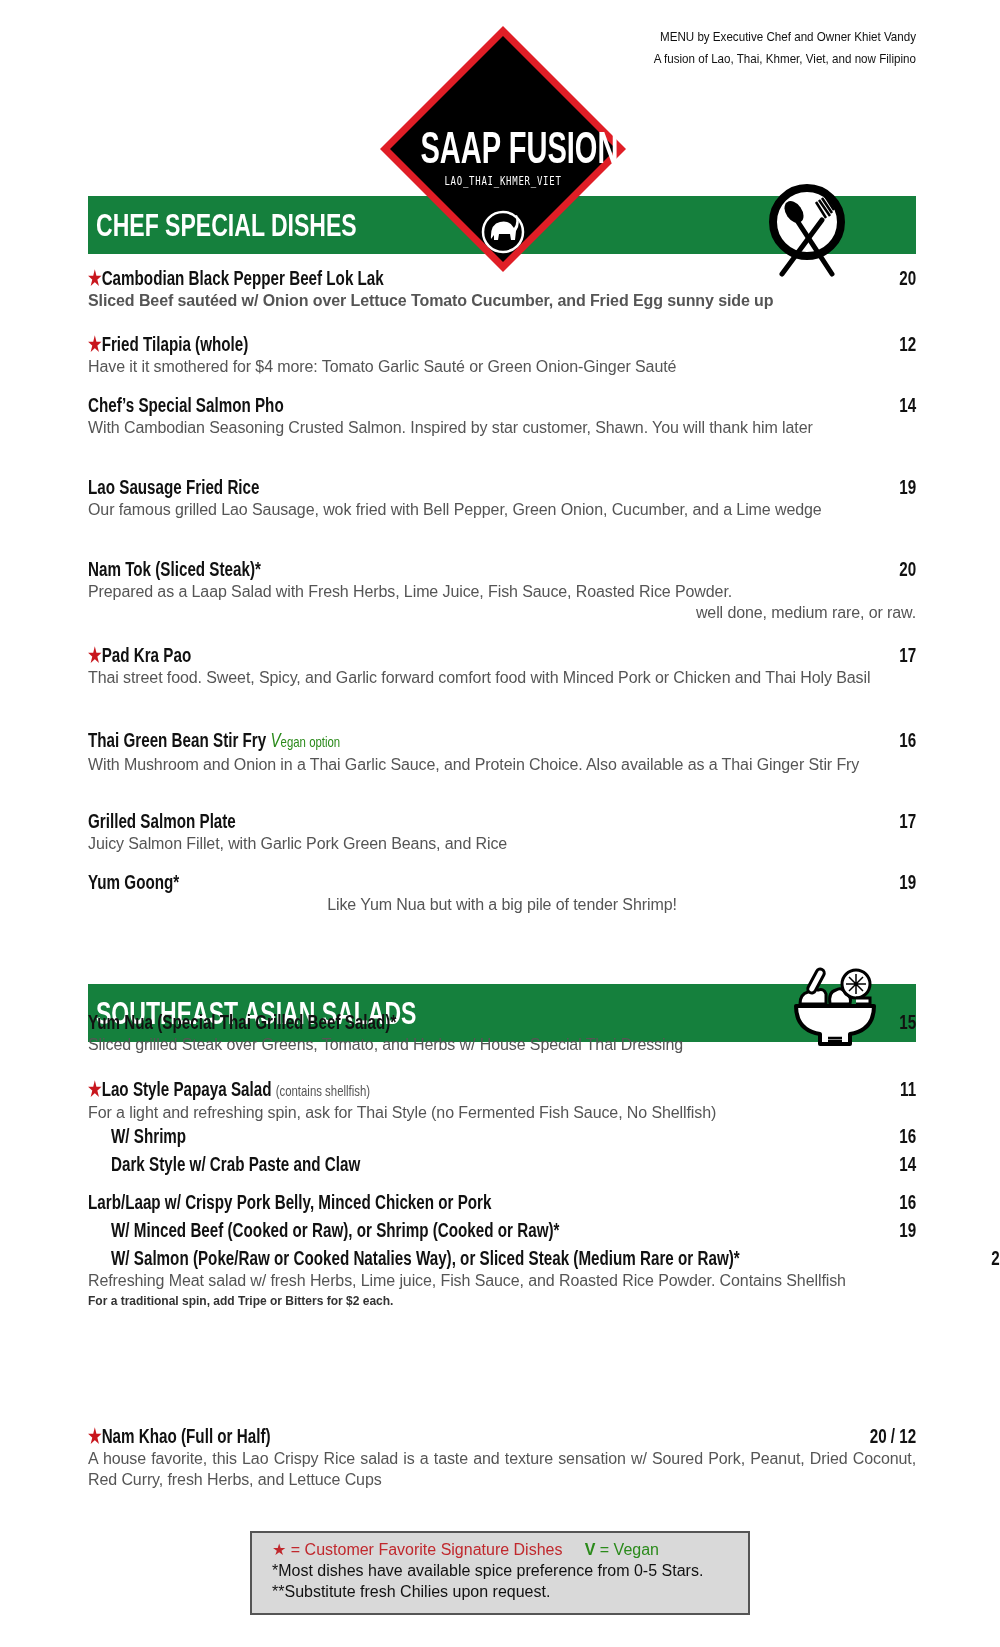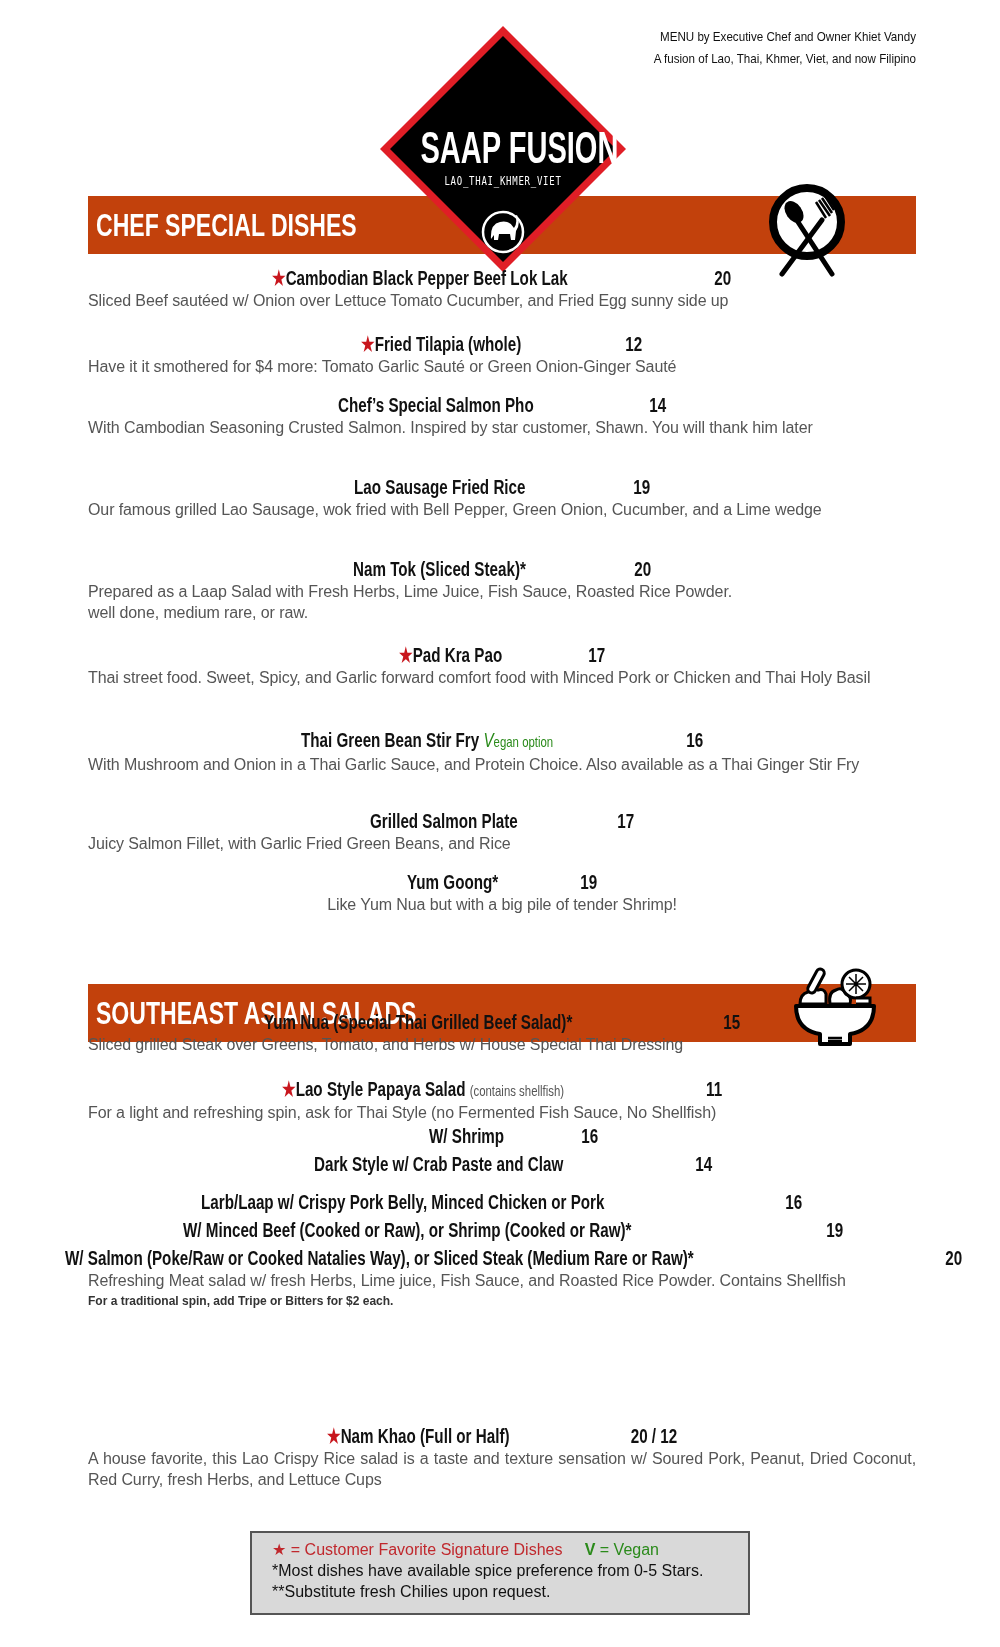--- a/index.html
+++ b/index.html
@@ -6,42 +6,42 @@
   html, body { width: 1000px; height: 1647px; background: #ffffff; overflow: hidden; }
   body { position: relative; font-family: "Liberation Sans", sans-serif; color: #111; }
 
   .header-note {
     position: absolute; right: 84px; top: 26px; text-align: right;
     font-family: "Liberation Sans", sans-serif; font-size: 13.5px; line-height: 22px; color: #111;
     transform: scaleX(0.86); transform-origin: right top; font-weight: 500;
   }
 
   .banner {
-    position: absolute; left: 88px; width: 828px; height: 58px; background: #c2410c;
+    position: absolute; left: 88px; width: 828px; height: 58px; background: #15803d;
   }
   .banner-title {
     position: absolute; left: 8px; top: 7px; color: #fff; font-weight: bold;
     font-size: 32px; letter-spacing: 0px; line-height: 44px;
     transform: scaleX(0.72); transform-origin: left center; white-space: nowrap;
   }
 
   .logo { position: absolute; left: 378px; top: 24px; width: 250px; height: 250px; }
   .logo-text {
     position: absolute; left: 0; width: 250px; top: 102px; text-align: center;
     color: #fff; font-weight: bold; font-size: 44px; line-height: 44px;
     transform: scaleX(0.66); transform-origin: center top; white-space: nowrap;
   }
   .logo-sub {
     position: absolute; left: 0; width: 250px; top: 150px; text-align: center;
     color: #fff; font-size: 12px; letter-spacing: 1px;
     font-family: "DejaVu Sans Mono", monospace; transform: scaleX(0.75);
   }
 
   .item { position: absolute; left: 88px; width: 828px; }
-  .item-row { display: flex; justify-content: center; align-items: baseline; gap: 48px; }
+  .item-row { display: flex; justify-content: space-between; align-items: baseline; gap: 48px; }
   .item-name {
     font-weight: bold; font-size: 20px; line-height: 24px; color: #111; white-space: nowrap;
     transform: scaleX(0.76); transform-origin: left center; display: inline-block;
   }
   .item-price {
     font-weight: bold; font-size: 20px; line-height: 24px; color: #111; white-space: nowrap;
     transform: scaleX(0.76); transform-origin: right center; display: inline-block;
   }
   .star { color: #c8161d; }
   .vegan-tag { color: #2a8a1a; font-weight: normal; font-size: 15px; }
@@ -91,21 +91,21 @@
   </svg>
   <div class="logo-text">SAAP FUSION</div>
   <div class="logo-sub">LAO_THAI_KHMER_VIET</div>
 </div>
 
 <div class="item" style="top:266px;">
   <div class="item-row">
     <span class="item-name"><span class="star">★</span><span>Cambodian Black Pepper Beef Lok Lak</span></span>
     <span class="item-price">20</span>
   </div>
-  <div class="item-desc" style="text-align:left;">Sliced Beef sautéed w/ Onion over Lettuce Tomato Cucumber, and Fried Egg sunny side up</div>
+  <div class="item-desc" style="text-align:left;font-weight:bold;">Sliced Beef sautéed w/ Onion over Lettuce Tomato Cucumber, and Fried Egg sunny side up</div>
 </div>
 
 <div class="item" style="top:332px;">
   <div class="item-row">
     <span class="item-name"><span class="star">★</span><span>Fried Tilapia (whole)</span></span>
     <span class="item-price">12</span>
   </div>
   <div class="item-desc" style="text-align:left;">Have it it smothered for $4 more: Tomato Garlic Sauté or Green Onion-Ginger Sauté</div>
 </div>
 
@@ -124,21 +124,21 @@
   </div>
   <div class="item-desc">Our famous grilled Lao Sausage, wok fried with Bell Pepper, Green Onion, Cucumber, and a Lime wedge</div>
 </div>
 
 <div class="item" style="top:557px;">
   <div class="item-row">
     <span class="item-name">Nam Tok (Sliced Steak)*</span>
     <span class="item-price">20</span>
   </div>
   <div class="item-desc" style="text-align:left;">Prepared as a Laap Salad with Fresh Herbs, Lime Juice, Fish Sauce, Roasted Rice Powder.</div>
-  <div class="item-desc" style="text-align:left;">well done, medium rare, or raw.</div>
+  <div class="item-desc" style="text-align:right;">well done, medium rare, or raw.</div>
 </div>
 
 <div class="item" style="top:643px;">
   <div class="item-row">
     <span class="item-name"><span class="star">★</span><span>Pad Kra Pao</span></span>
     <span class="item-price">17</span>
   </div>
   <div class="item-desc">Thai street food. Sweet, Spicy, and Garlic forward comfort food with Minced Pork or Chicken and Thai Holy Basil</div>
 </div>
 
@@ -148,21 +148,21 @@
     <span class="item-price">16</span>
   </div>
   <div class="item-desc">With Mushroom and Onion in a Thai Garlic Sauce, and Protein Choice. Also available as a Thai Ginger Stir Fry</div>
 </div>
 
 <div class="item" style="top:809px;">
   <div class="item-row">
     <span class="item-name">Grilled Salmon Plate</span>
     <span class="item-price">17</span>
   </div>
-  <div class="item-desc" style="text-align:left;">Juicy Salmon Fillet, with Garlic Fried Green Beans, and Rice</div>
+  <div class="item-desc" style="text-align:left;">Juicy Salmon Fillet, with Garlic Pork Green Beans, and Rice</div>
 </div>
 
 <div class="item" style="top:870px;">
   <div class="item-row">
     <span class="item-name">Yum Goong*</span>
     <span class="item-price">19</span>
   </div>
   <div class="item-desc" style="text-align:center;">Like Yum Nua but with a big pile of tender Shrimp!</div>
 </div>
 

